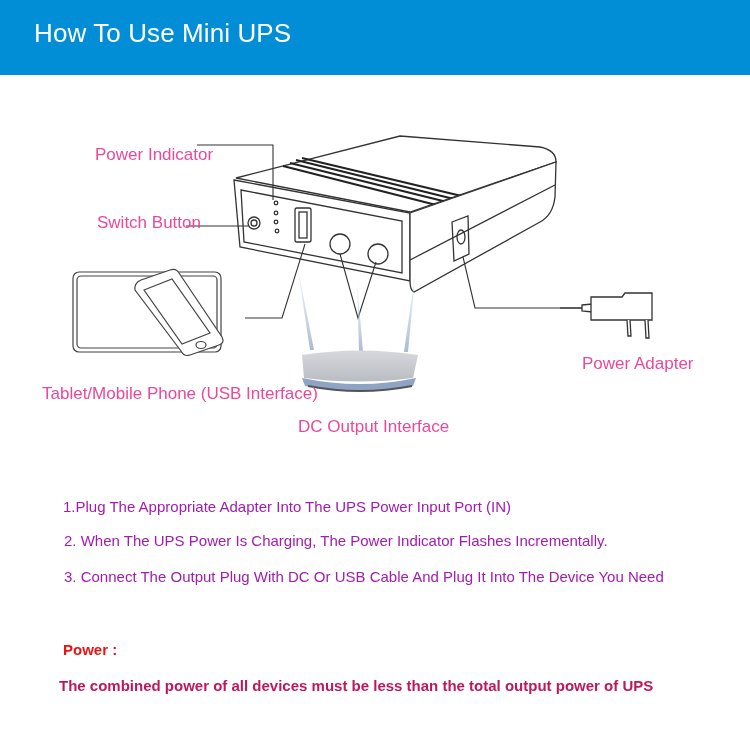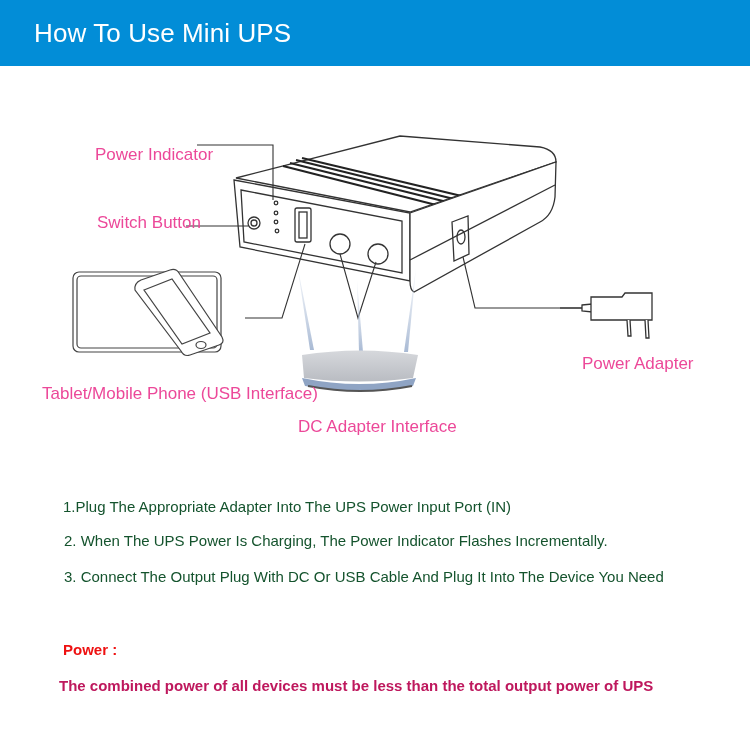--- a/index.html
+++ b/index.html
@@ -1,23 +1,23 @@
 <!DOCTYPE html>
 <html><head>
 <meta charset="utf-8">
 <style>
   html, body { margin: 0; padding: 0; background: #ffffff; }
   body { width: 750px; height: 750px; position: relative; overflow: hidden;
          font-family: "Liberation Sans", sans-serif; color: #111; }
-  .header { position: absolute; left: 0; top: 0; width: 750px; height: 66px; background: #028dd7; }
+  .header { position: absolute; left: 0; top: 0; width: 750px; height: 75px; background: #028dd7; }
   .header-title { position: absolute; left: 34px; top: 18px; font-size: 26px; color: #ffffff;
                   font-family: "Liberation Sans", sans-serif; letter-spacing: 0.1px; }
   .label { position: absolute; font-size: 17px; color: #ec4899; white-space: nowrap;
            font-family: "Liberation Sans", sans-serif; }
-  .step { position: absolute; font-size: 15px; color: #14532d; white-space: nowrap;
+  .step { position: absolute; font-size: 15px; color: #a21caf; white-space: nowrap;
           font-family: "Liberation Sans", sans-serif; }
   .notice-title { position: absolute; left: 63px; top: 641px; font-size: 15px; font-weight: bold;
                   color: #ee1111; font-family: "Liberation Sans", sans-serif; }
   .notice-text { position: absolute; left: 59px; top: 677px; font-size: 15px; font-weight: bold;
                  color: #be185d; white-space: nowrap; font-family: "Liberation Sans", sans-serif; }
 </style>
 </head>
 <body>
 
 <div class="header">
@@ -101,21 +101,21 @@
     <path d="M582 305 L592 304 L592 312 L582 311 Z"></path>
     <path d="M591 297 L622 297 L625 293 L652 293 L652 320 L591 320 Z"></path>
     <path d="M627 320 L628 336 L631 336 L630 320"></path>
     <path d="M645 320 L646 338 L649 338 L648 320"></path>
   </g>
 </svg>
 
 <div class="label" style="left:95px;top:145px;">Power Indicator</div>
 <div class="label" style="left:97px;top:213px;">Switch Button</div>
 <div class="label" style="left:42px;top:384px;">Tablet/Mobile Phone (USB Interface)</div>
-<div class="label" style="left:298px;top:417px;">DC Adapter Interface</div>
+<div class="label" style="left:298px;top:417px;">DC Output Interface</div>
 <div class="label" style="left:582px;top:354px;">Power Adapter</div>
 
 <div class="step" style="left:63px;top:498px;">1.Plug The Appropriate Adapter Into The UPS Power Input Port (IN)</div>
 <div class="step" style="left:64px;top:532px;">2. When The UPS Power Is Charging, The Power Indicator Flashes Incrementally.</div>
 <div class="step" style="left:64px;top:568px;">3. Connect The Output Plug With DC Or USB Cable And Plug It Into The Device You Need</div>
 
 <div class="notice-title">Power :</div>
 <div class="notice-text">The combined power of all devices must be less than the total output power of UPS</div>
 
 </body></html>

